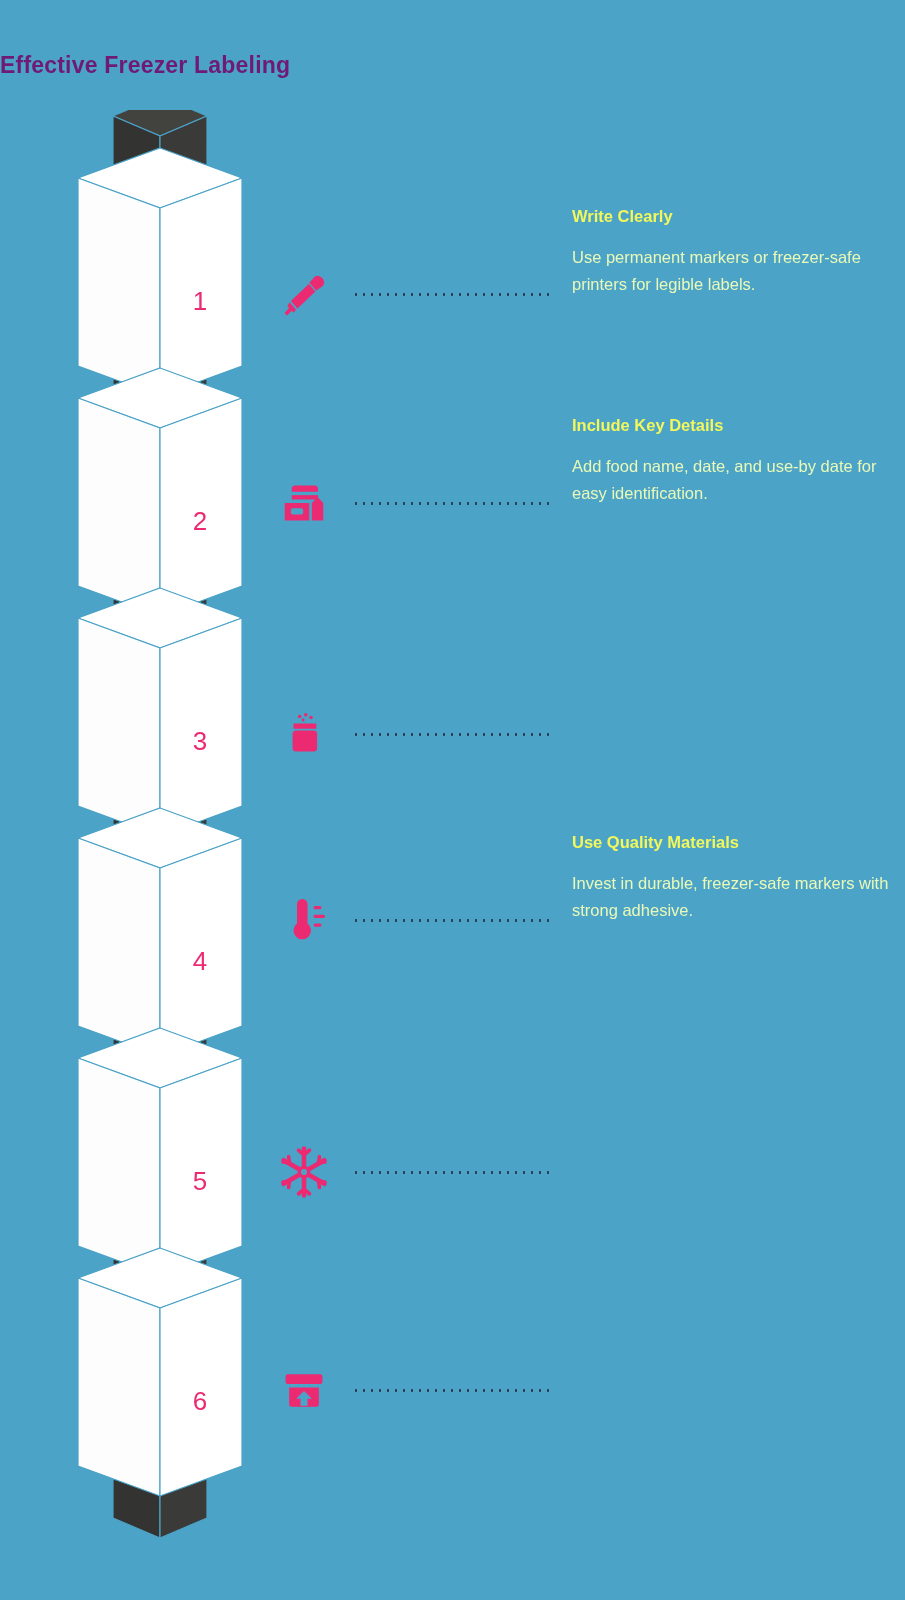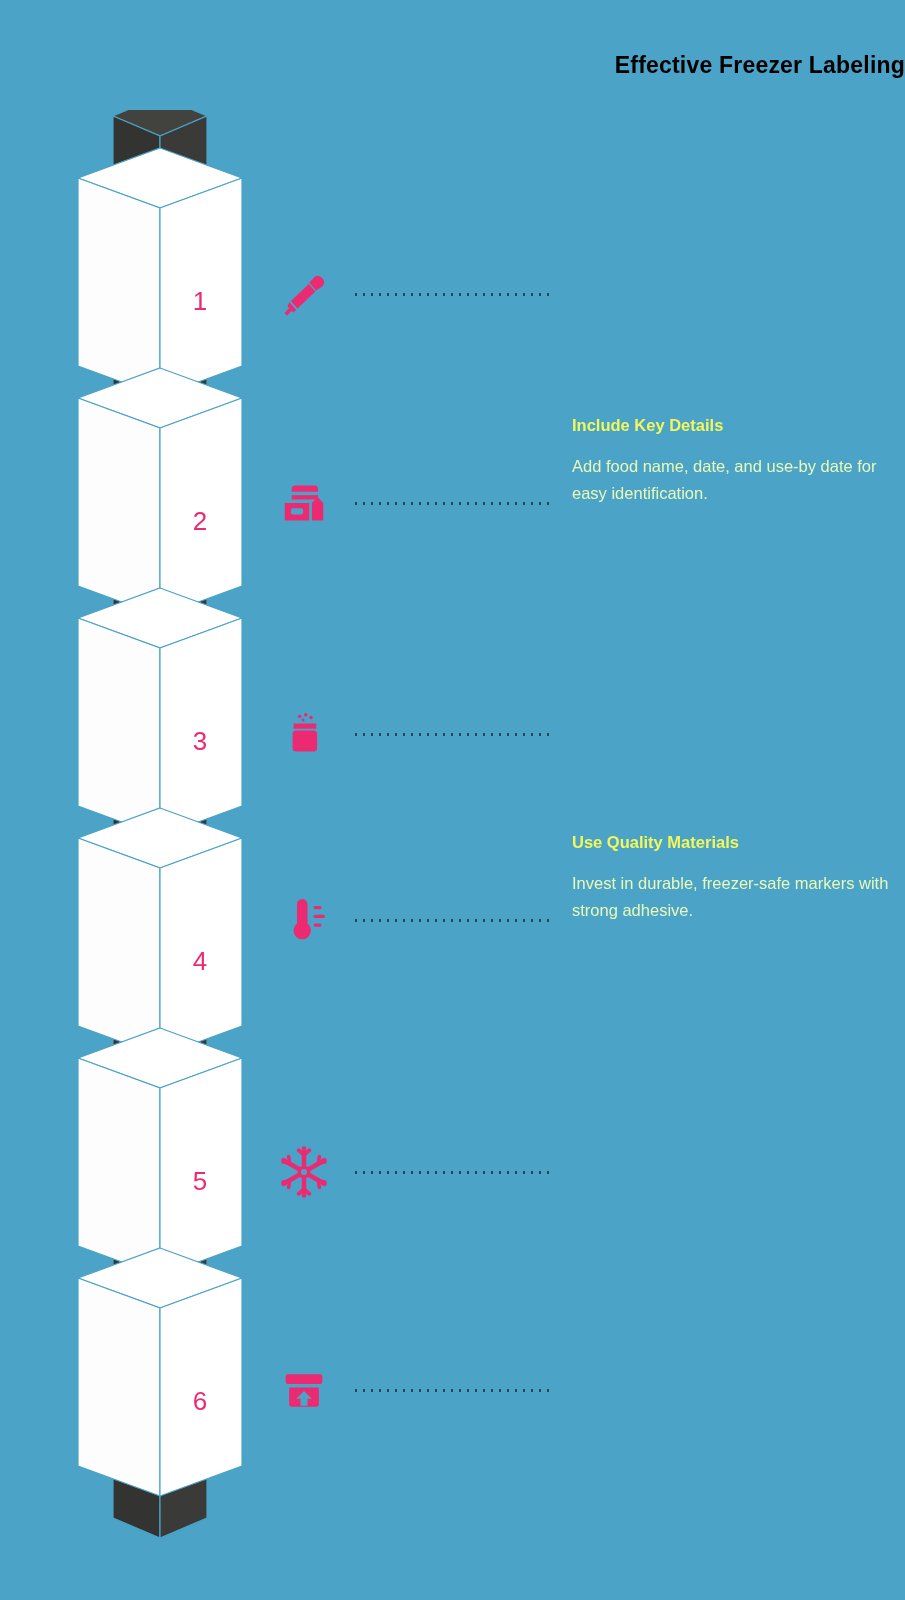--- a/index.html
+++ b/index.html
@@ -14,22 +14,22 @@
     overflow: hidden;
     font-family: "Liberation Sans", sans-serif;
   }
 
   
   #page-title {
     position: absolute;
     top: 52px;
     left: 0;
     width: 905px;
-    text-align: right;
-    color: #000000;
+    text-align: left;
+    color: #701a75;
     font-size: 23px;
     font-weight: bold;
     letter-spacing: .2px;
   }
 
   
   #tower {
     position: absolute;
     left: 60px;
     top: 110px;
@@ -173,20 +173,24 @@
   <div class="step-icon">
     <svg width="56" height="56" viewBox="0 0 64 64" xmlns="http://www.w3.org/2000/svg">
       <g fill="#ec2a72">
         <path d="M47 11c4 0 8 3.5 8 7.5 0 2.4-1.2 4.2-3.2 5.6L46 28l-8-9 4.6-4.8C44.2 12 45.4 11 47 11z"></path>
         <path d="M37.5 20.5 45 29 24.5 48.5 17 40z"></path>
         <path d="M15.5 41.5 23 50l-3 3-2-2-5.5 5.5-2.8-2.8L15 48l-2-2z"></path>
       </g>
     </svg>
   </div>
   <div class="step-dots"></div>
+  <div class="step-text">
+    <div class="step-heading">Write Clearly</div>
+    <div class="step-body">Use permanent markers or freezer-safe printers for legible labels.</div>
+  </div>
 </div>
 
 <div class="step-row" style="top:409px">
   <div class="step-icon">
     <svg width="56" height="56" viewBox="0 0 64 64" xmlns="http://www.w3.org/2000/svg">
       <g fill="#ec2a72">
         <path d="M22 12h22a4 4 0 0 1 4 4v3H18v-3a4 4 0 0 1 4-4z"></path>
         <path d="M18 23h30v5H18z"></path>
         <path d="M10 32h28v20H10z"></path>
         <rect x="17" y="38" width="14" height="7" rx="2" fill="#4ba3c7"></rect>

